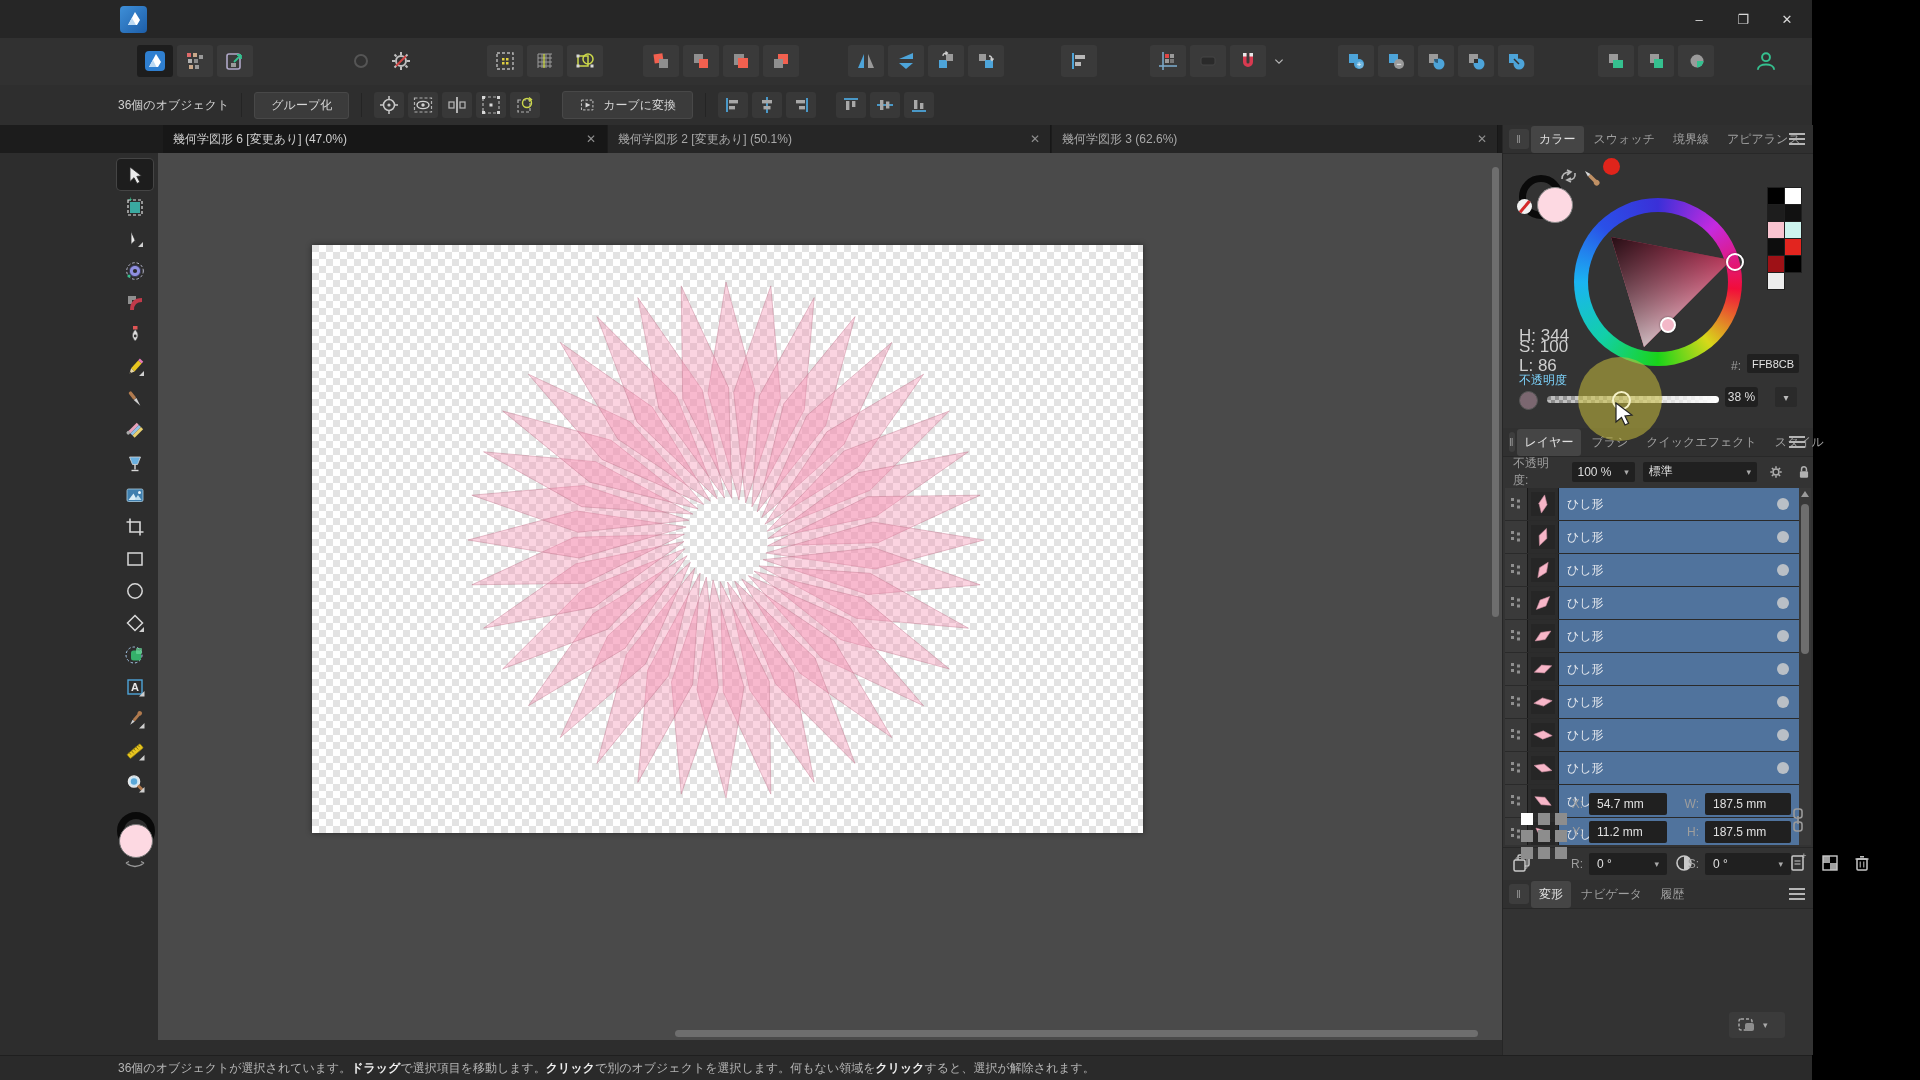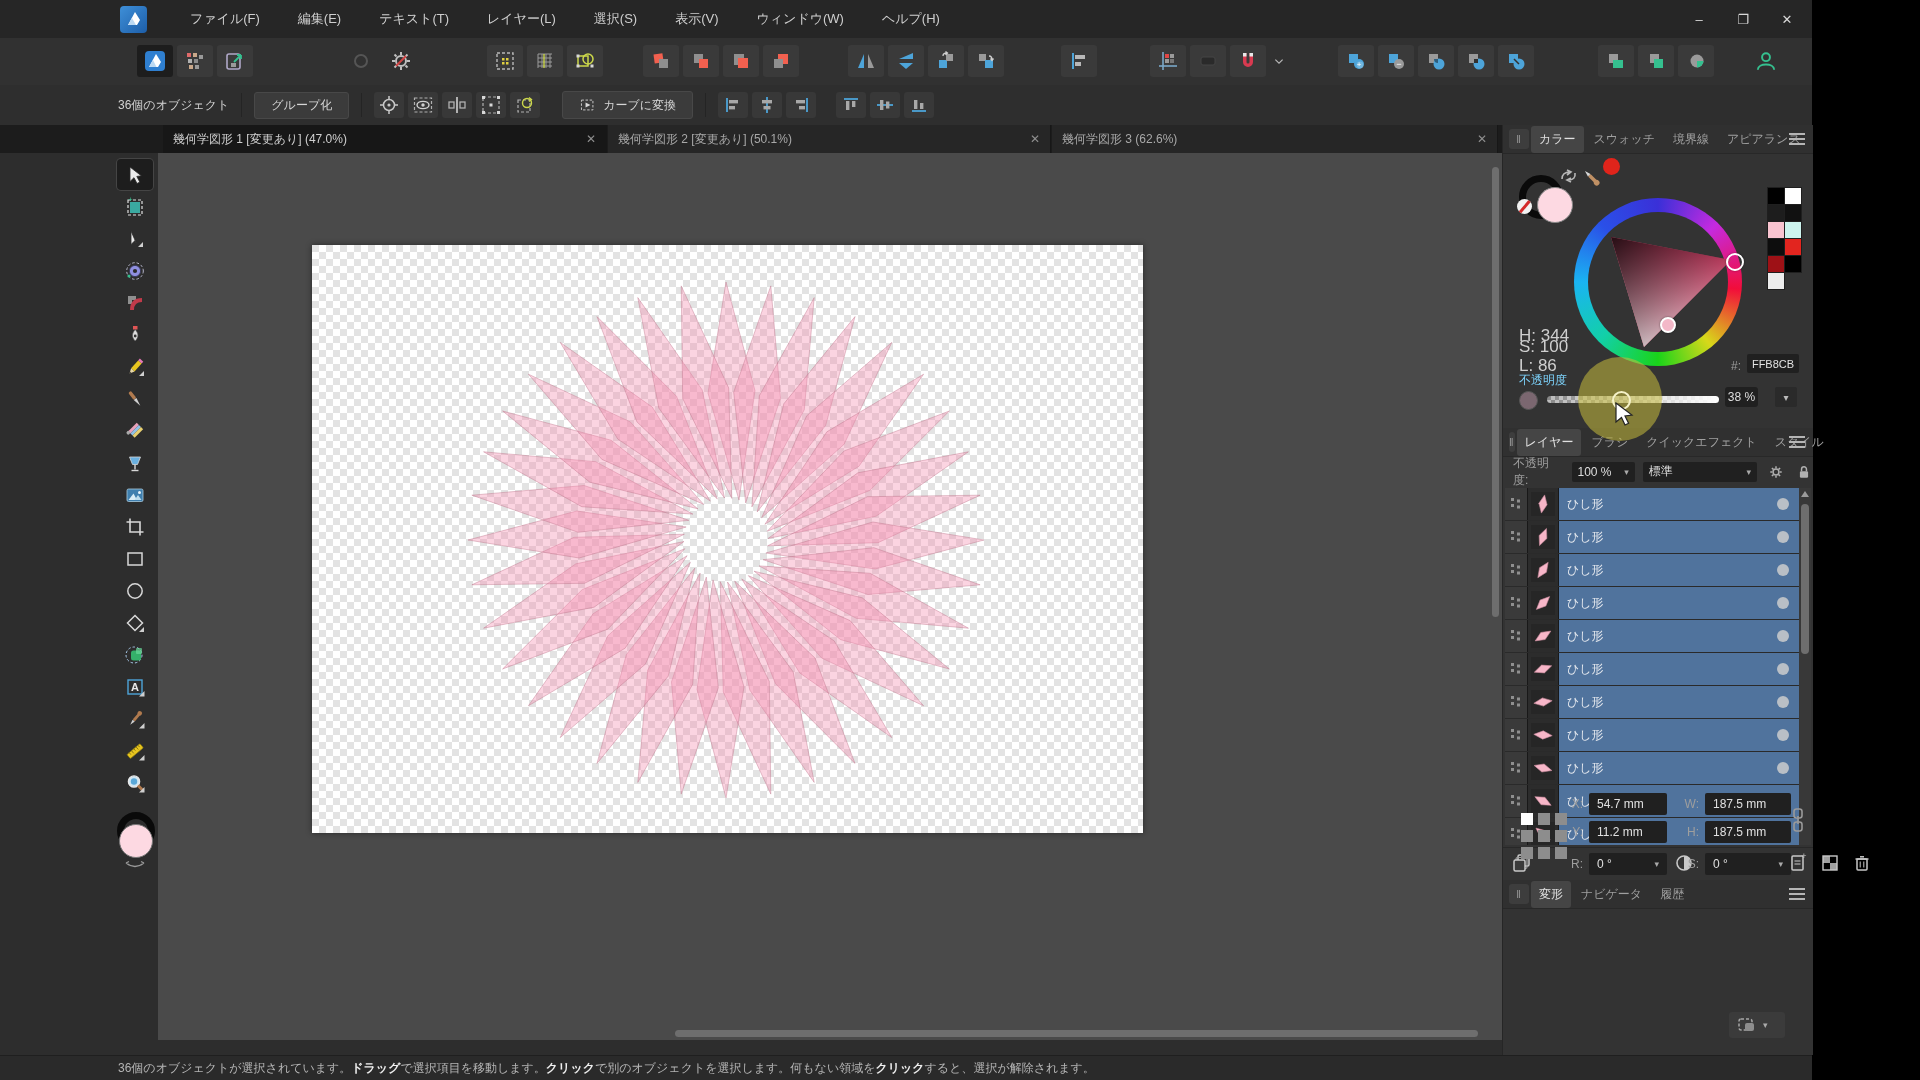--- a/index.html
+++ b/index.html
@@ -127,30 +127,20 @@
 <div class="screen">
  <div class="app">
 
   <div class="titlebar">
     <div class="applogo">
       <svg width="18" height="18" viewBox="0 0 18 18">
             <path d="M3 15 L10 2 L15 10 L12 15 Z" fill="#fff"></path>
             <path d="M3 15 L7 8 L11 15 Z" fill="#bcd9f2"></path>
           </svg>
     </div>
-    <nav class="menubar" id="menubar">
-          <span class="mi">ファイル(F)</span>
-          <span class="mi">編集(E)</span>
-          <span class="mi">テキスト(T)</span>
-          <span class="mi">レイヤー(L)</span>
-          <span class="mi">選択(S)</span>
-          <span class="mi">表示(V)</span>
-          <span class="mi">ウィンドウ(W)</span>
-          <span class="mi">ヘルプ(H)</span>
-        </nav>
     <div class="winbtns">
       <span class="winbtn">–</span>
       <span class="winbtn">❐</span>
       <span class="winbtn">✕</span>
     </div>
   </div>
 
   <div class="toolbar" id="toolbar">
         <div class="tgroup" style="left: 137px;">
           <div class="tbtn sel">
@@ -499,21 +489,21 @@
               <line x1="4" y1="17" x2="18" y2="17" stroke="#4da4d9" stroke-width="1.8"></line>
               <rect x="6" y="6" width="3.4" height="9" fill="#a8a8a8"></rect>
               <rect x="12" y="9" width="3.4" height="6" fill="#a8a8a8"></rect>
             </svg>
           </span>
         </span>
   </div>
 
   <div class="tabsrow" id="tabsrow">
         <div class="doctab active" style="left: 163px; width: 443px;">
-          <span class="lbl">幾何学図形 1  [変更あり] (47.0%)</span>
+          <span class="lbl">幾何学図形 6  [変更あり] (47.0%)</span>
           <span class="x">✕</span>
         </div>
         <div class="doctab" style="left: 608px; width: 442px;">
           <span class="lbl">幾何学図形 2  [変更あり] (50.1%)</span>
           <span class="x">✕</span>
         </div>
         <div class="doctab" style="left: 1052px; width: 445px;">
           <span class="lbl">幾何学図形 3  (62.6%)</span>
           <span class="x">✕</span>
         </div>

